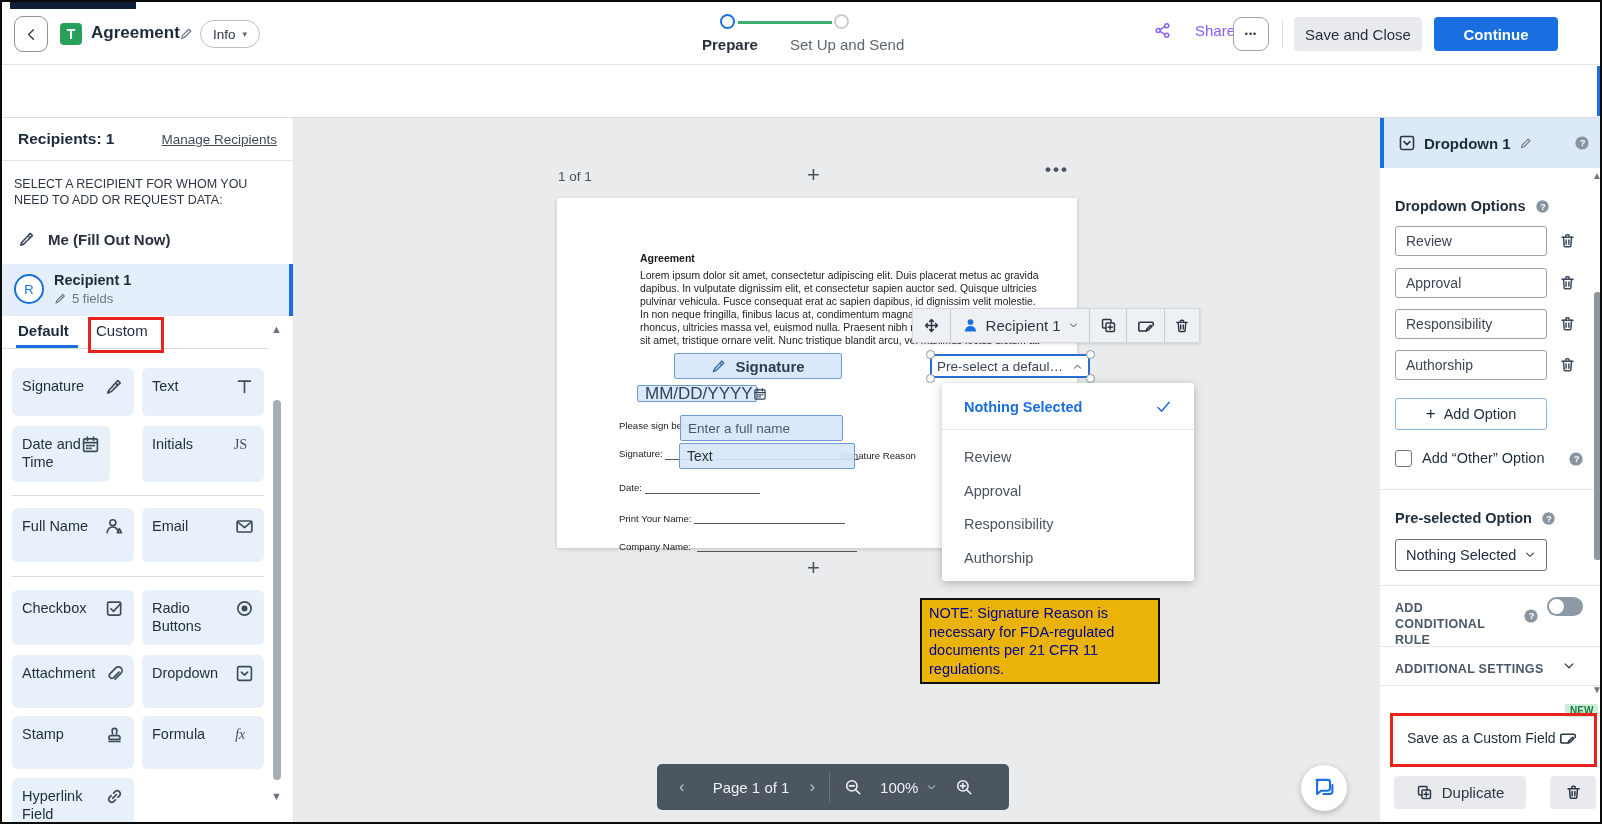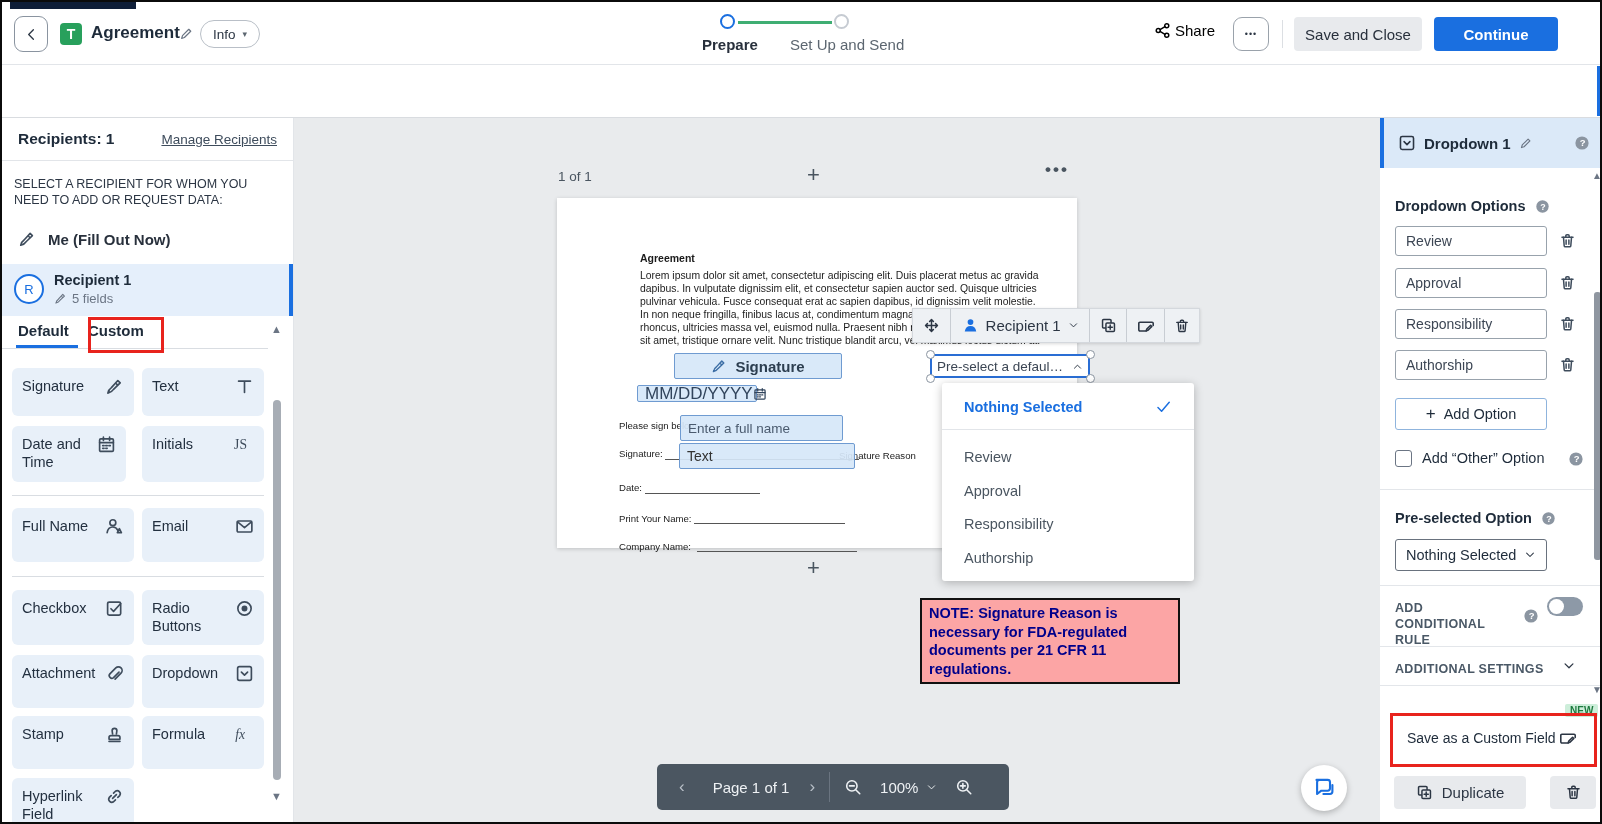--- a/index.html
+++ b/index.html
@@ -19,21 +19,21 @@
   color:#fff;display:flex;align-items:center;justify-content:center;font-weight:bold;font-size:14px}
 .doc-title{position:absolute;left:89px;top:21px;font-size:17px;font-weight:600;color:#1e2b3a}
 .title-pencil{position:absolute;left:177px;top:25px;width:14px;height:14px;color:#6b7584}
 .info-pill{position:absolute;left:198px;top:18px;height:28px;padding:0 12px;border:1px solid #b9bfc7;border-radius:14px;
   display:flex;align-items:center;gap:7px;font-size:13.5px;color:#2c3644;background:#fff}
 .info-pill .tri{font-size:9px;color:#5c6670}
 .stepper{position:absolute;left:680px;top:10px;width:220px}
 .stepdot{position:absolute;top:2px;width:15px;height:15px;border-radius:50%;background:#fff}
 .stepline{position:absolute;top:9px;height:3px;background:#3fae73}
 .steplabel{position:absolute;top:24px;font-size:15px;white-space:nowrap}
-.share-wrap{position:absolute;left:1152px;top:20px;display:flex;align-items:center;gap:4px;font-size:15px;color:#000000}
+.share-wrap{position:absolute;left:1152px;top:20px;display:flex;align-items:center;gap:24px;font-size:15px;color:#8b5cf6}
 .more-btn{position:absolute;left:1231px;top:15px;width:36px;height:34px;border:1px solid #9aa2ab;border-radius:9px;
   display:flex;align-items:center;justify-content:center;font-size:9px;letter-spacing:1px;color:#2c3644;background:#fff}
 .hdr-div{position:absolute;left:1280px;top:18px;width:1px;height:28px;background:#dcdfe3}
 .btn-gray{position:absolute;left:1292px;top:15px;width:128px;height:34px;background:#e8eaed;border-radius:4px;border:none;
   font-size:15px;color:#28303c;font-family:inherit}
 .btn-blue{position:absolute;left:1432px;top:15px;width:124px;height:34px;background:#1a6fe0;border-radius:4px;border:none;
   font-size:15px;color:#fff;font-weight:600;font-family:inherit}
 
 
 .toolbar2{position:absolute;left:0;top:63px;width:100%;height:53px;background:#fff;border-bottom:1px solid #d9dce0}
@@ -89,22 +89,22 @@
 .fld-toolbar .seg{display:flex;align-items:center;justify-content:center;gap:7px;border-right:1px solid #c8cdd3;color:#2c3644}
 .sel-field{position:absolute;left:636px;top:236px;width:160px;height:24px;background:#fff;border:2px solid #2a6ed4;
   display:flex;align-items:center;justify-content:space-between;padding:0 5px;font-size:13.5px;color:#3c4654;white-space:nowrap;overflow:hidden}
 .handle{position:absolute;width:9px;height:9px;border:1px solid #8a94a0;background:#fff;border-radius:50%}
 .menu{position:absolute;left:648px;top:265px;width:252px;height:198px;background:#fff;border-radius:3px;
   box-shadow:0 2px 10px rgba(0,0,0,.25);font-size:14.5px}
 .menu-sel{position:absolute;left:22px;top:16px;color:#1a6fe0;font-weight:600}
 .menu-check{position:absolute;right:22px;top:15px;width:17px;height:17px;color:#1a6fe0}
 .menu-div{position:absolute;left:0;top:46px;width:100%;height:1px;background:#e2e5e9}
 .menu-opt{position:absolute;left:22px;color:#4a5560}
-.note{position:absolute;left:626px;top:480px;width:260px;background:#fca5a5;border:2px solid #111;padding:4px 7px;
-  font-size:14.5px;line-height:18.5px;font-weight:700;color:#00008b}
+.note{position:absolute;left:626px;top:480px;width:240px;background:#eab308;border:2px solid #111;padding:4px 7px;
+  font-size:14.5px;line-height:18.5px;font-weight:400;color:#00008b}
 .pager{position:absolute;left:363px;top:646px;width:352px;height:46px;background:#4b5661;border-radius:5px;
   display:flex;align-items:center;color:#eef1f4;font-size:15px}
 .pager .chev{color:#b9c0c8;font-size:17px}
 .pager .pdiv{width:1px;height:30px;background:#6a7480;margin:0 14px}
 .fab{position:absolute;left:1007px;top:647px;width:46px;height:46px;border-radius:50%;background:#fff;
   box-shadow:0 2px 6px rgba(0,0,0,.25);display:flex;align-items:center;justify-content:center;color:#1a6fe0}
 
 
 .rightpanel{position:absolute;left:1378px;top:116px;width:224px;height:708px;background:#fff}
 .rp-header{position:absolute;left:0;top:0;width:224px;height:50px;background:#dbe9f8;border-left:4px solid #1a6fe0;
@@ -321,21 +321,21 @@
             <svg viewBox="0 0 16 16">
               <path d="M2.4 13.6c.5-2.6 1.5-3.7 3-4.7L10.8 3l2 2-5.6 5.4c-1 1.5-2.2 2.6-4.8 3.2z"></path>
               <path d="M9.6 5.8l.9.9"></path>
             </svg>
           </span>
         <span>5 fields</span>
       </div>
     </div>
 
     <div class="tab" style="left:16px;font-weight:700">Default</div>
-    <div class="tab" style="left:86px;font-weight:700">Custom</div>
+    <div class="tab" style="left:94px;font-weight:400">Custom</div>
     <div class="tab-underline"></div>
     <div class="tabs-border"></div>
     <div class="red-box" style="left:86px;top:199px;width:76px;height:36px"></div>
 
     <div class="card" style="left:10px;top:250px;width:122px;height:48px">
       <span>Signature</span>
       <span class="ic">
           <svg viewBox="0 0 16 16">
             <path d="M2.4 13.6c.5-2.6 1.5-3.7 3-4.7L10.8 3l2 2-5.6 5.4c-1 1.5-2.2 2.6-4.8 3.2z"></path>
             <path d="M9.6 5.8l.9.9"></path>
@@ -343,21 +343,21 @@
         </span>
     </div>
     <div class="card" style="left:140px;top:250px;width:122px;height:48px">
       <span>Text</span>
       <span class="ic">
           <svg viewBox="0 0 16 16">
             <path d="M3 3.5h10M8 3.5V13"></path>
           </svg>
         </span>
     </div>
-    <div class="card" style="left:10px;top:308px;width:114px;height:56px">
+    <div class="card" style="left:10px;top:308px;width:98px;height:56px">
       <span style="display:inline-block;max-width:82px">Date and Time</span>
       <span class="ic">
           <svg viewBox="0 0 16 16">
             <rect x="2.2" y="3.2" width="11.6" height="10.6" rx="1"></rect>
             <path d="M2.2 6.4h11.6M5.4 1.8v2.8M10.6 1.8v2.8"></path>
             <path d="M4.8 9h1.2M7.4 9h1.2M10 9h1.2M4.8 11.2h1.2M7.4 11.2h1.2"></path>
           </svg>
         </span>
     </div>
     <div class="card" style="left:140px;top:308px;width:122px;height:56px">

